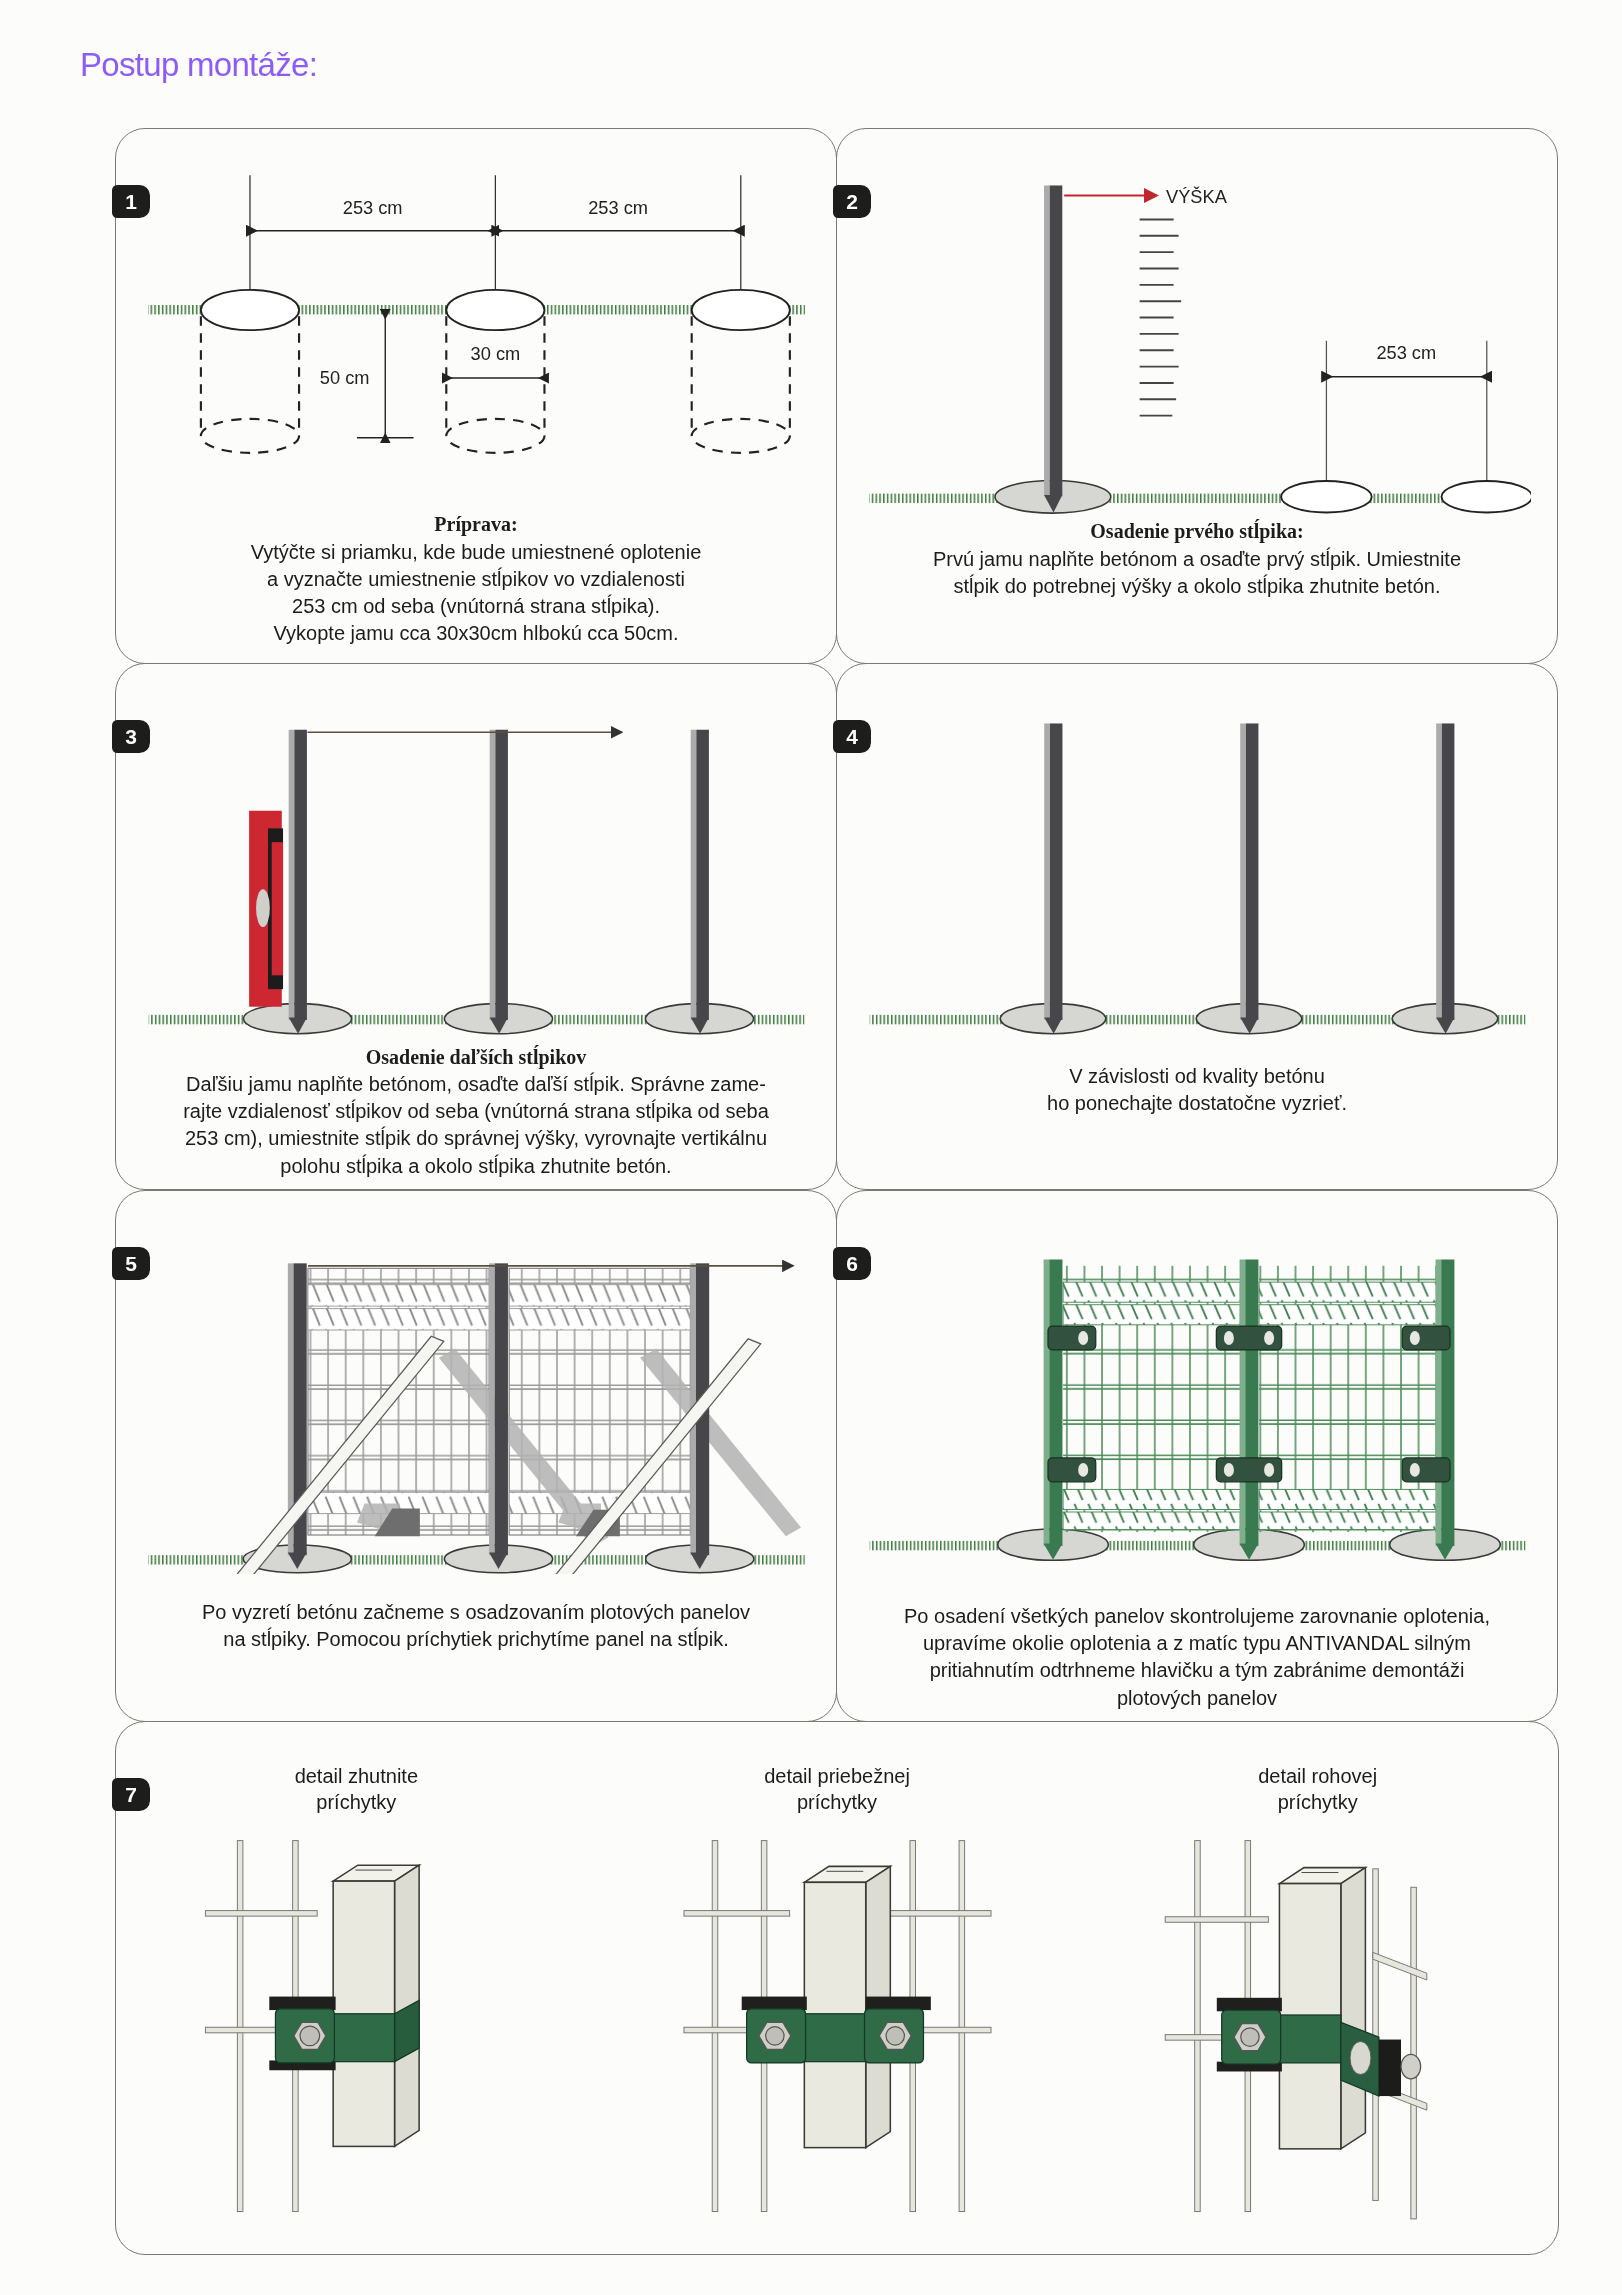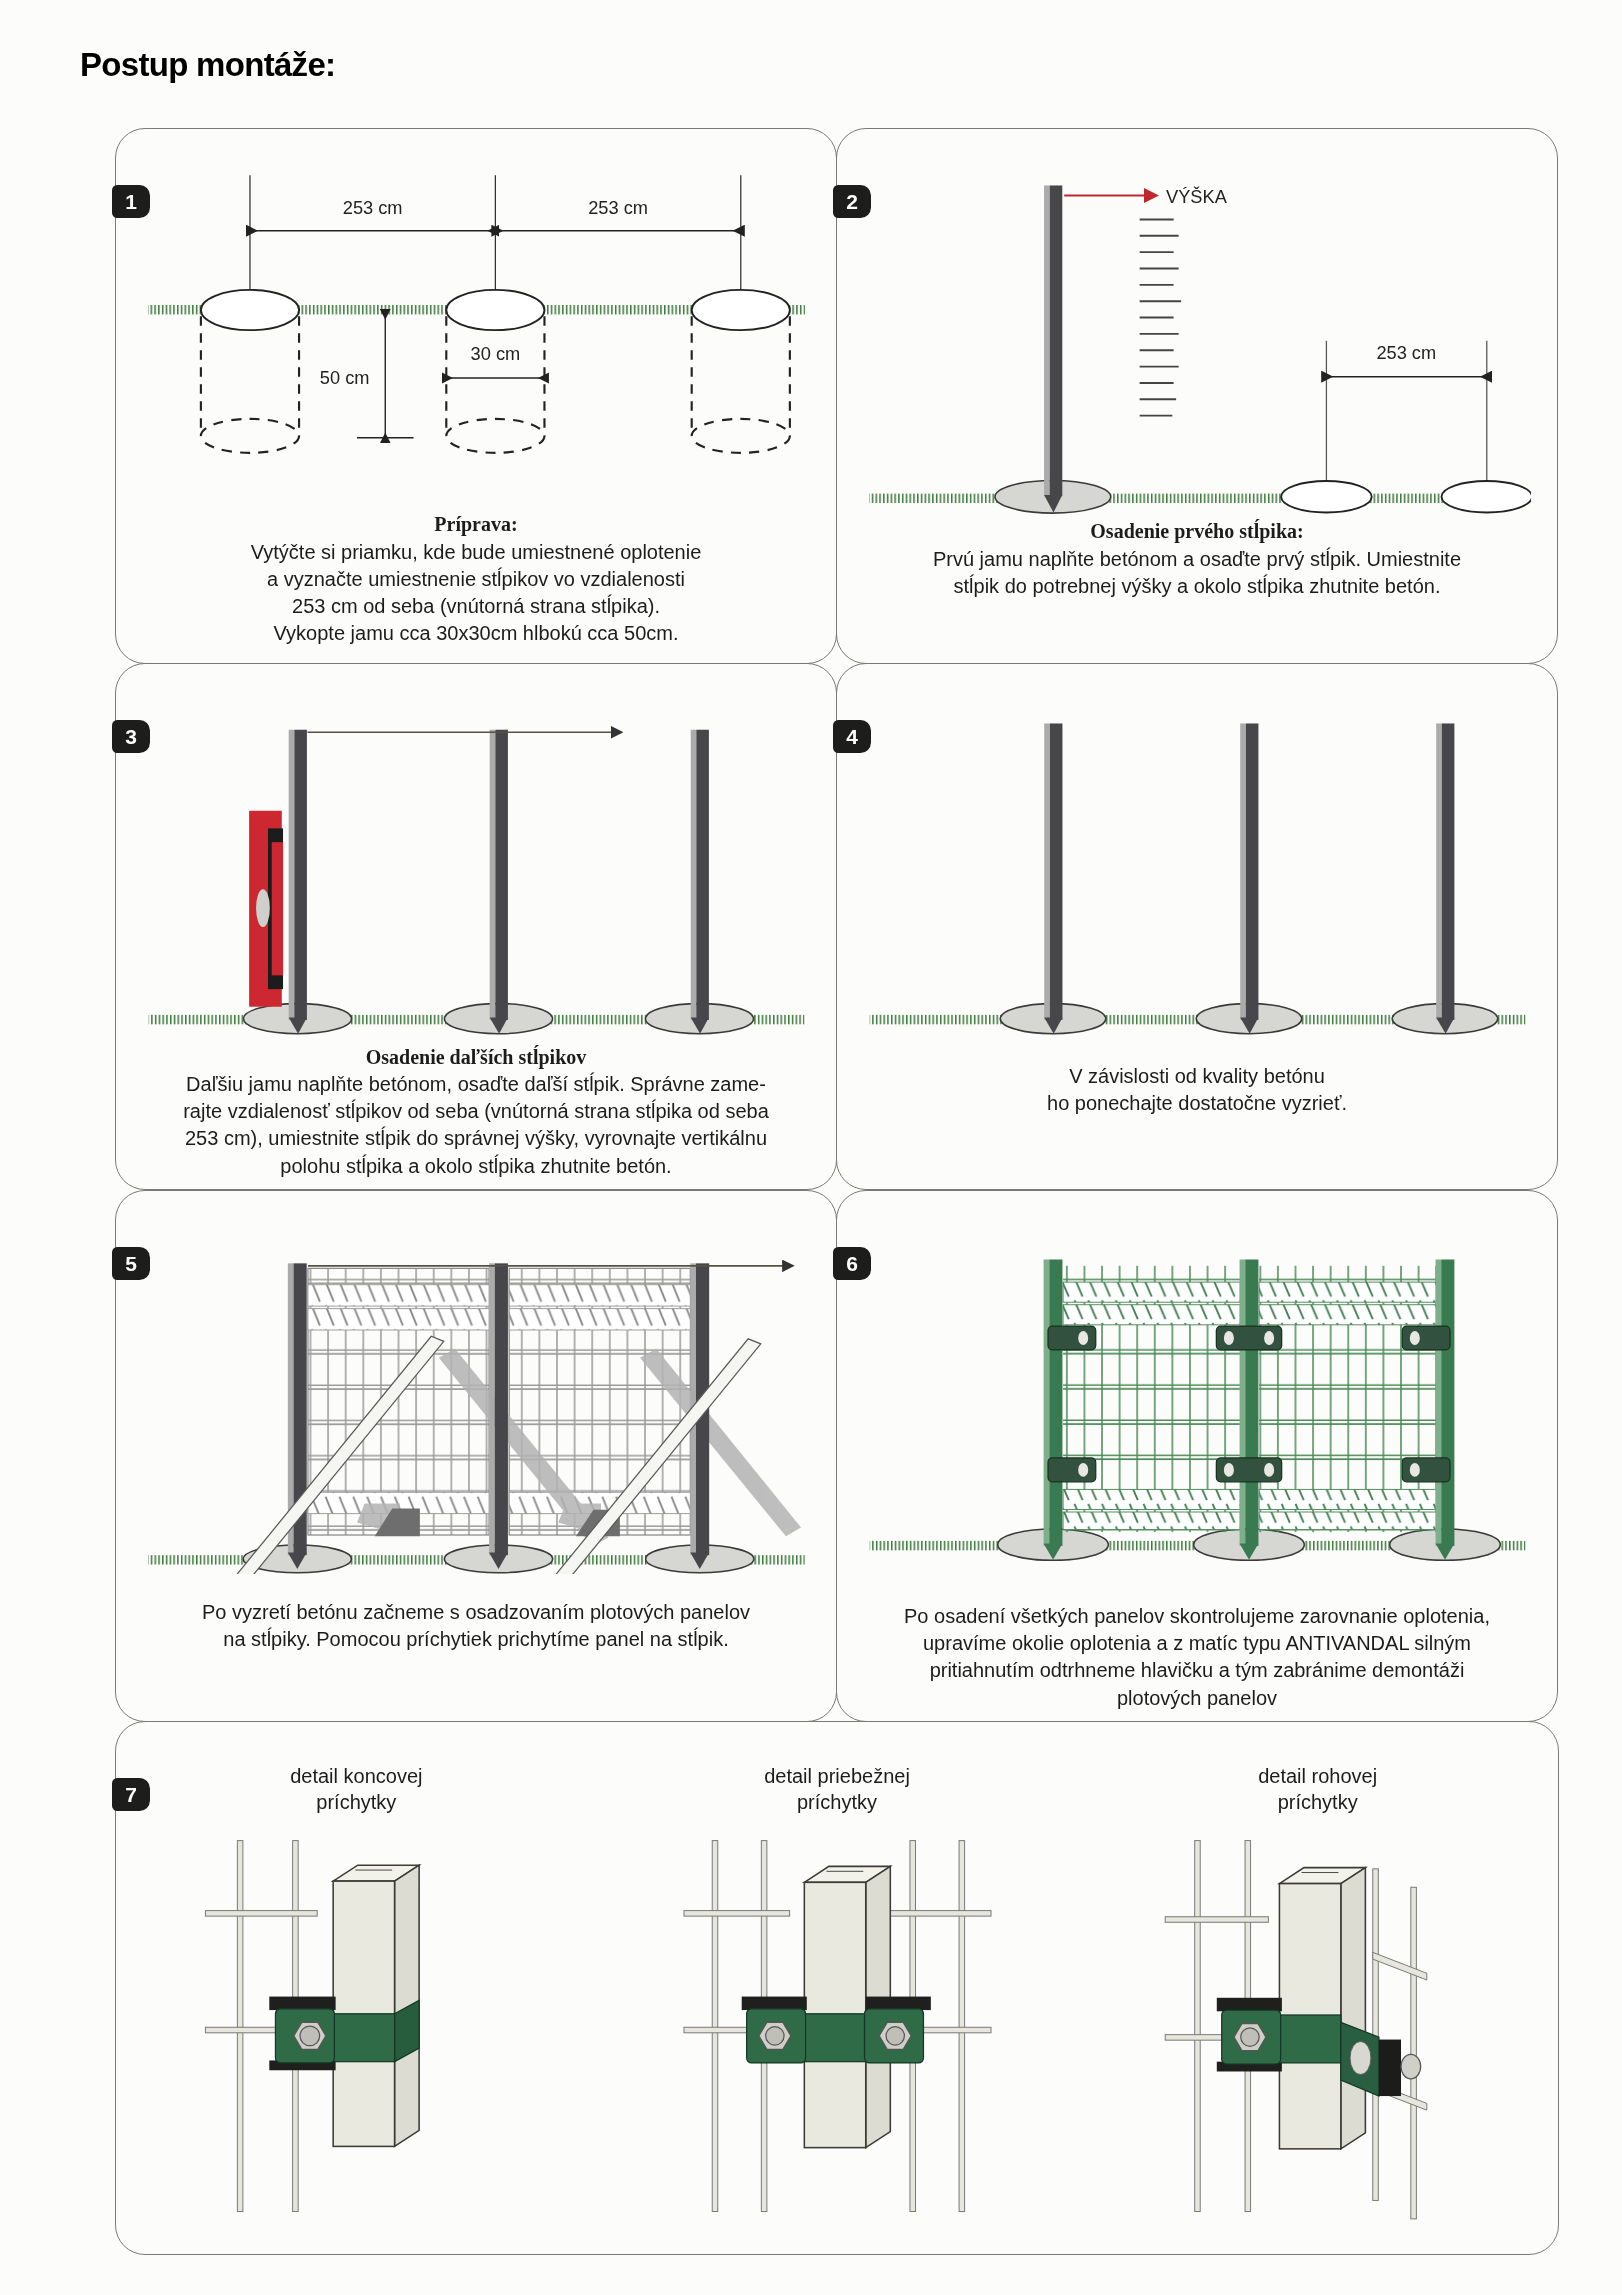--- a/index.html
+++ b/index.html
@@ -1,18 +1,18 @@
 <!DOCTYPE html>
 <html style="font-size:10.5px"><head>
 <meta charset="utf-8">
 <style>
   html,body{margin:0;padding:0;}
   body{width:1623px;height:2295px;background:#fcfcfa;font-family:"Liberation Sans",sans-serif;color:#1c1c1a;}
   .page{position:relative;width:1623px;height:2295px;overflow:hidden;}
-  .page-title{position:absolute;left:80px;top:46px;font-size:33px;font-weight:bold;letter-spacing:-0.7px;color:#000000;}
+  .page-title{position:absolute;left:80px;top:46px;font-size:33px;font-weight:normal;letter-spacing:-0.7px;color:#8b5cf6;}
   .grid{position:absolute;left:115px;top:128px;width:1444px;height:2127px;}
   .cell{position:absolute;border:1.3px solid #7a7a74;border-radius:30px;box-sizing:border-box;background:transparent;}
   .badge{position:absolute;left:-3.9px;top:56px;width:38px;height:33px;background:#1d1d1b;color:#ffffff;
          border-radius:5.2px 10.5px 10.5px 5.2px;font-size:21px;font-weight:bold;
          display:flex;align-items:center;justify-content:center;}
   .dg{position:absolute;left:0;right:0;display:flex;justify-content:center;}
   .cap{position:absolute;left:17px;right:17px;text-align:center;font-size:20px;line-height:1.36;}
   .cap .h{font-weight:bold;font-family:Liberation Serif, serif;}
   svg text{font-family:"Liberation Sans",sans-serif;font-size:29px;fill:#222220;}
   .detail-row{position:absolute;top:0;bottom:0;display:flex;width:100%;}
@@ -395,21 +395,21 @@
         <div>plotových panelov</div>
       </div>
     </div>
 
     <div class="cell" style="left:0;top:1593px;width:1444px;height:534px;">
       <div class="badge">7</div>
       <div class="detail-row">
 
         <div class="detail-col">
           <div class="detail-label">
-            <div>detail koncovej</div>
+            <div>detail zhutnite</div>
             <div>príchytky</div>
           </div>
           <div class="detail-art">
             <svg width="327" height="393" viewBox="0 0 520 640">
               <g fill="#e6e6dd" stroke="#777" stroke-width="1.6">
                 <rect x="66" y="14" width="9" height="604"></rect>
                 <rect x="156" y="14" width="9" height="604"></rect>
                 <rect x="14" y="128" width="182" height="9"></rect>
                 <rect x="14" y="318" width="182" height="9"></rect>
               </g>

